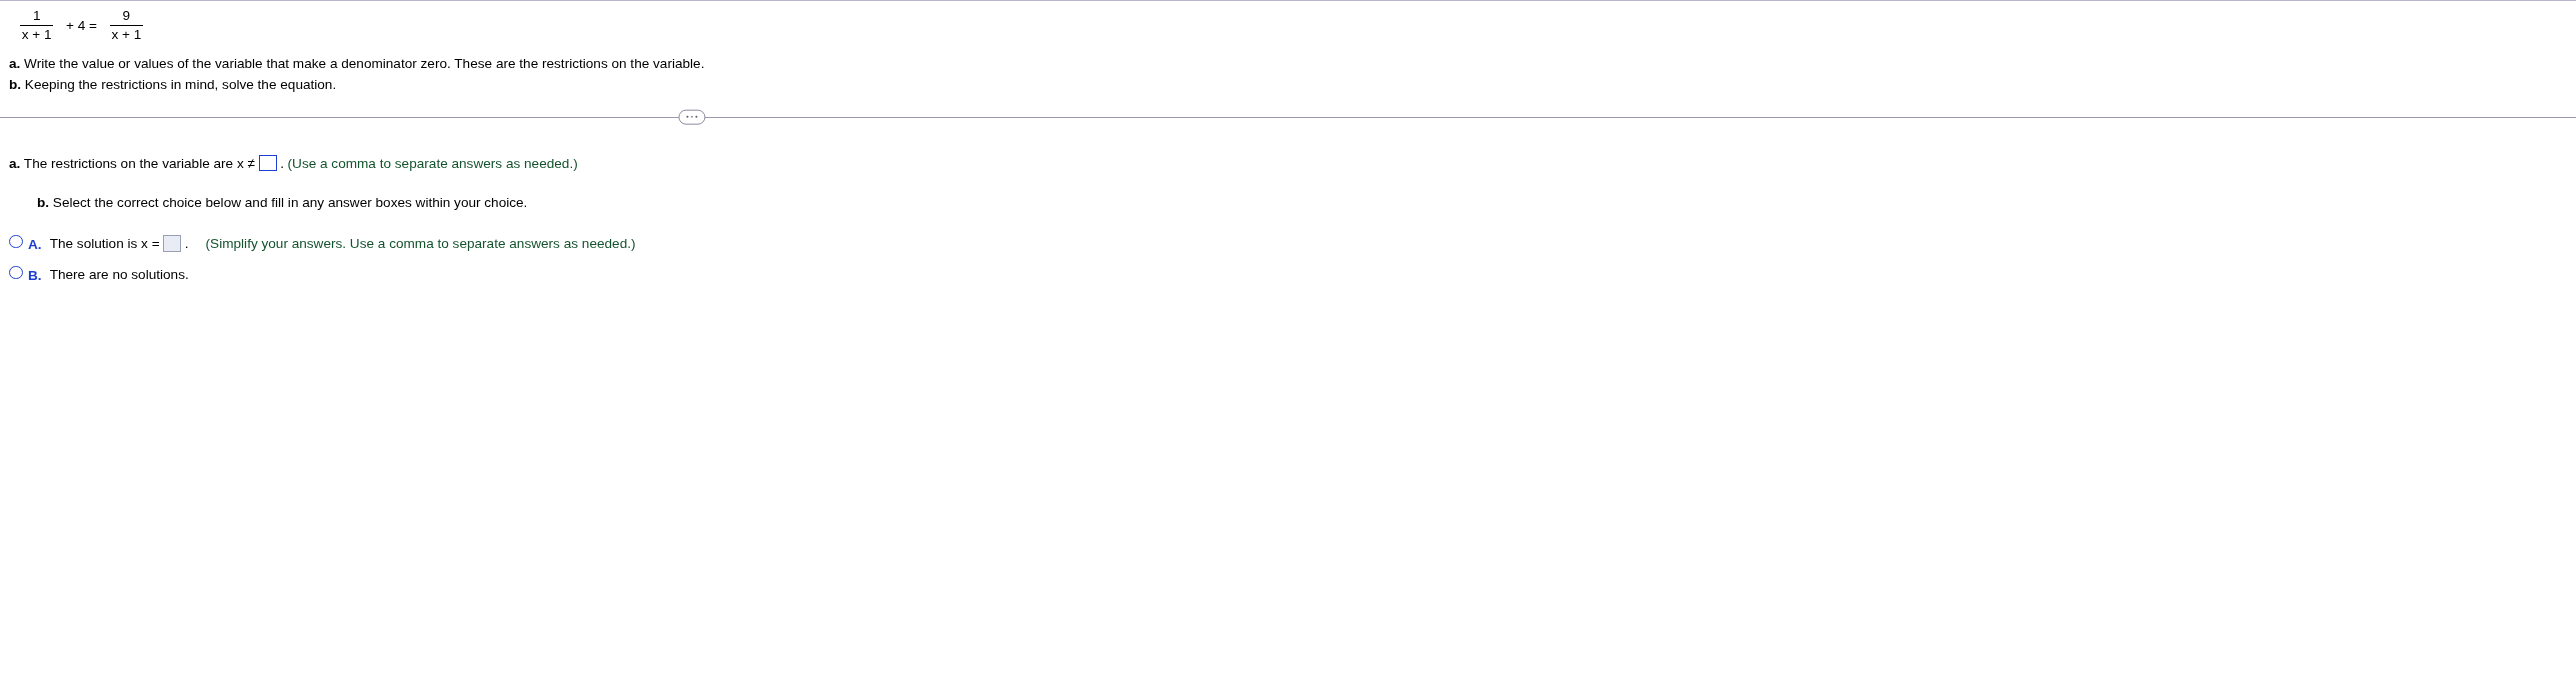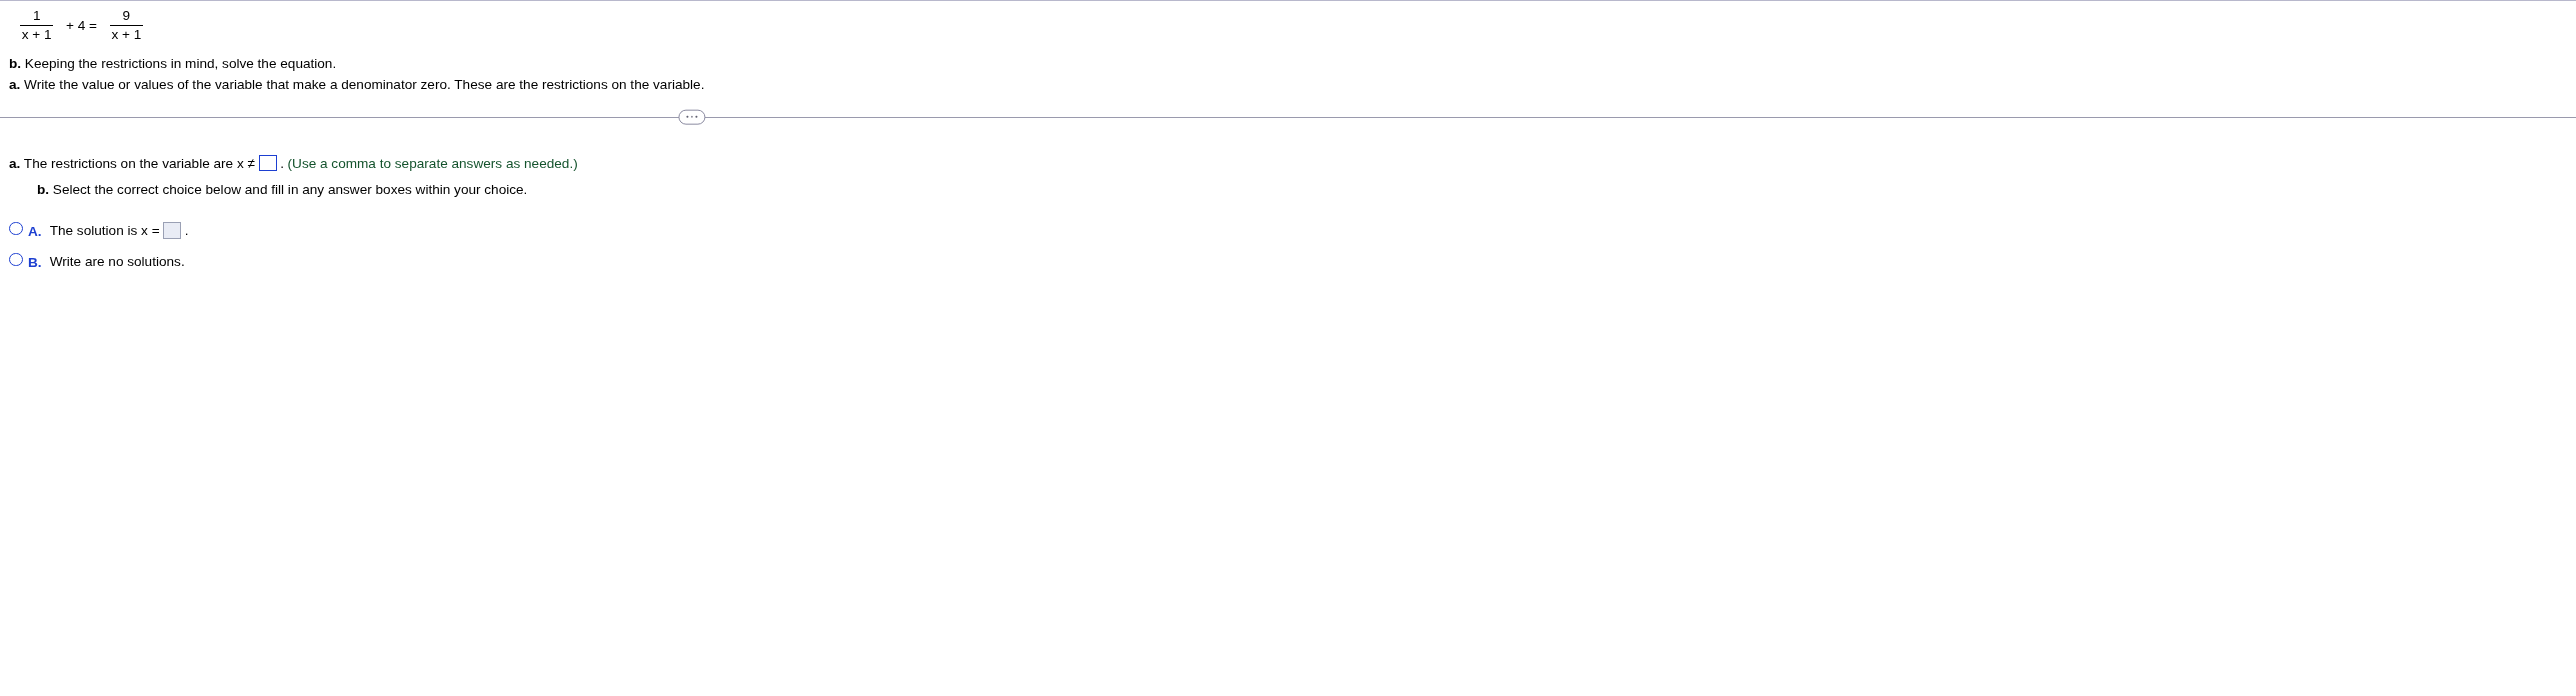--- a/index.html
+++ b/index.html
@@ -93,21 +93,21 @@
   }
   .answers {
     padding: 27px 0 0 9px;
     line-height: 1.55;
   }
   .ans-line {
     display: flex;
     align-items: center;
     flex-wrap: wrap;
     gap: 3.6px;
-    margin-bottom: 5px;
+    margin-bottom: 18px;
   }
   .hint {
     color: #14532d;
   }
   .answer-input {
     width: 18px;
     height: 16.3px;
     border: 0.9px solid #1d3fd1;
     background: #fff;
     padding: 0;
@@ -176,24 +176,24 @@
     <span class="eq-mid">+ 4  =</span>
     <span class="frac">
       <span class="num">9</span>
       <span class="bar"></span>
       <span class="den">x + 1</span>
     </span>
   </div>
 
   <div class="instructions">
     <span class="row">
+      <span class="bold">a.</span><span> Write the value or values of the variable that make a denominator zero. These are the restrictions on the variable.</span>
+    </span>
+    <span class="row">
       <span class="bold">b.</span><span> Keeping the restrictions in mind, solve the equation.</span>
-    </span>
-    <span class="row">
-      <span class="bold">a.</span><span> Write the value or values of the variable that make a denominator zero. These are the restrictions on the variable.</span>
     </span>
   </div>
 
   <div class="divider-wrap">
     <div class="divider-line"></div>
     <div class="divider-pill">
       <span class="dots">
         <span class="dot"></span>
           <span class="dot"></span>
           <span class="dot"></span>
@@ -216,28 +216,29 @@
     <div class="choices">
       <div class="choice-row">
         <input type="radio" name="sol" class="radio" style="">
         <span class="choice-letter">A.</span>
         <div class="choice-body">
           <div class="choice-main">
             <span>The solution is x = </span>
             <input type="text" class="answer-input grey" style="">
             <span>.</span>
           </div>
+          <div class="hint">(Simplify your answers. Use a comma to separate answers as needed.)</div>
         </div>
       </div>
 
       <div class="choice-row">
         <input type="radio" name="sol" class="radio" style="">
         <span class="choice-letter">B.</span>
         <div class="choice-body">
           <div class="choice-main">
-            <span>Write are no solutions.</span>
+            <span>There are no solutions.</span>
           </div>
         </div>
       </div>
     </div>
   </div>
 </div>
 
 
 </body></html>

